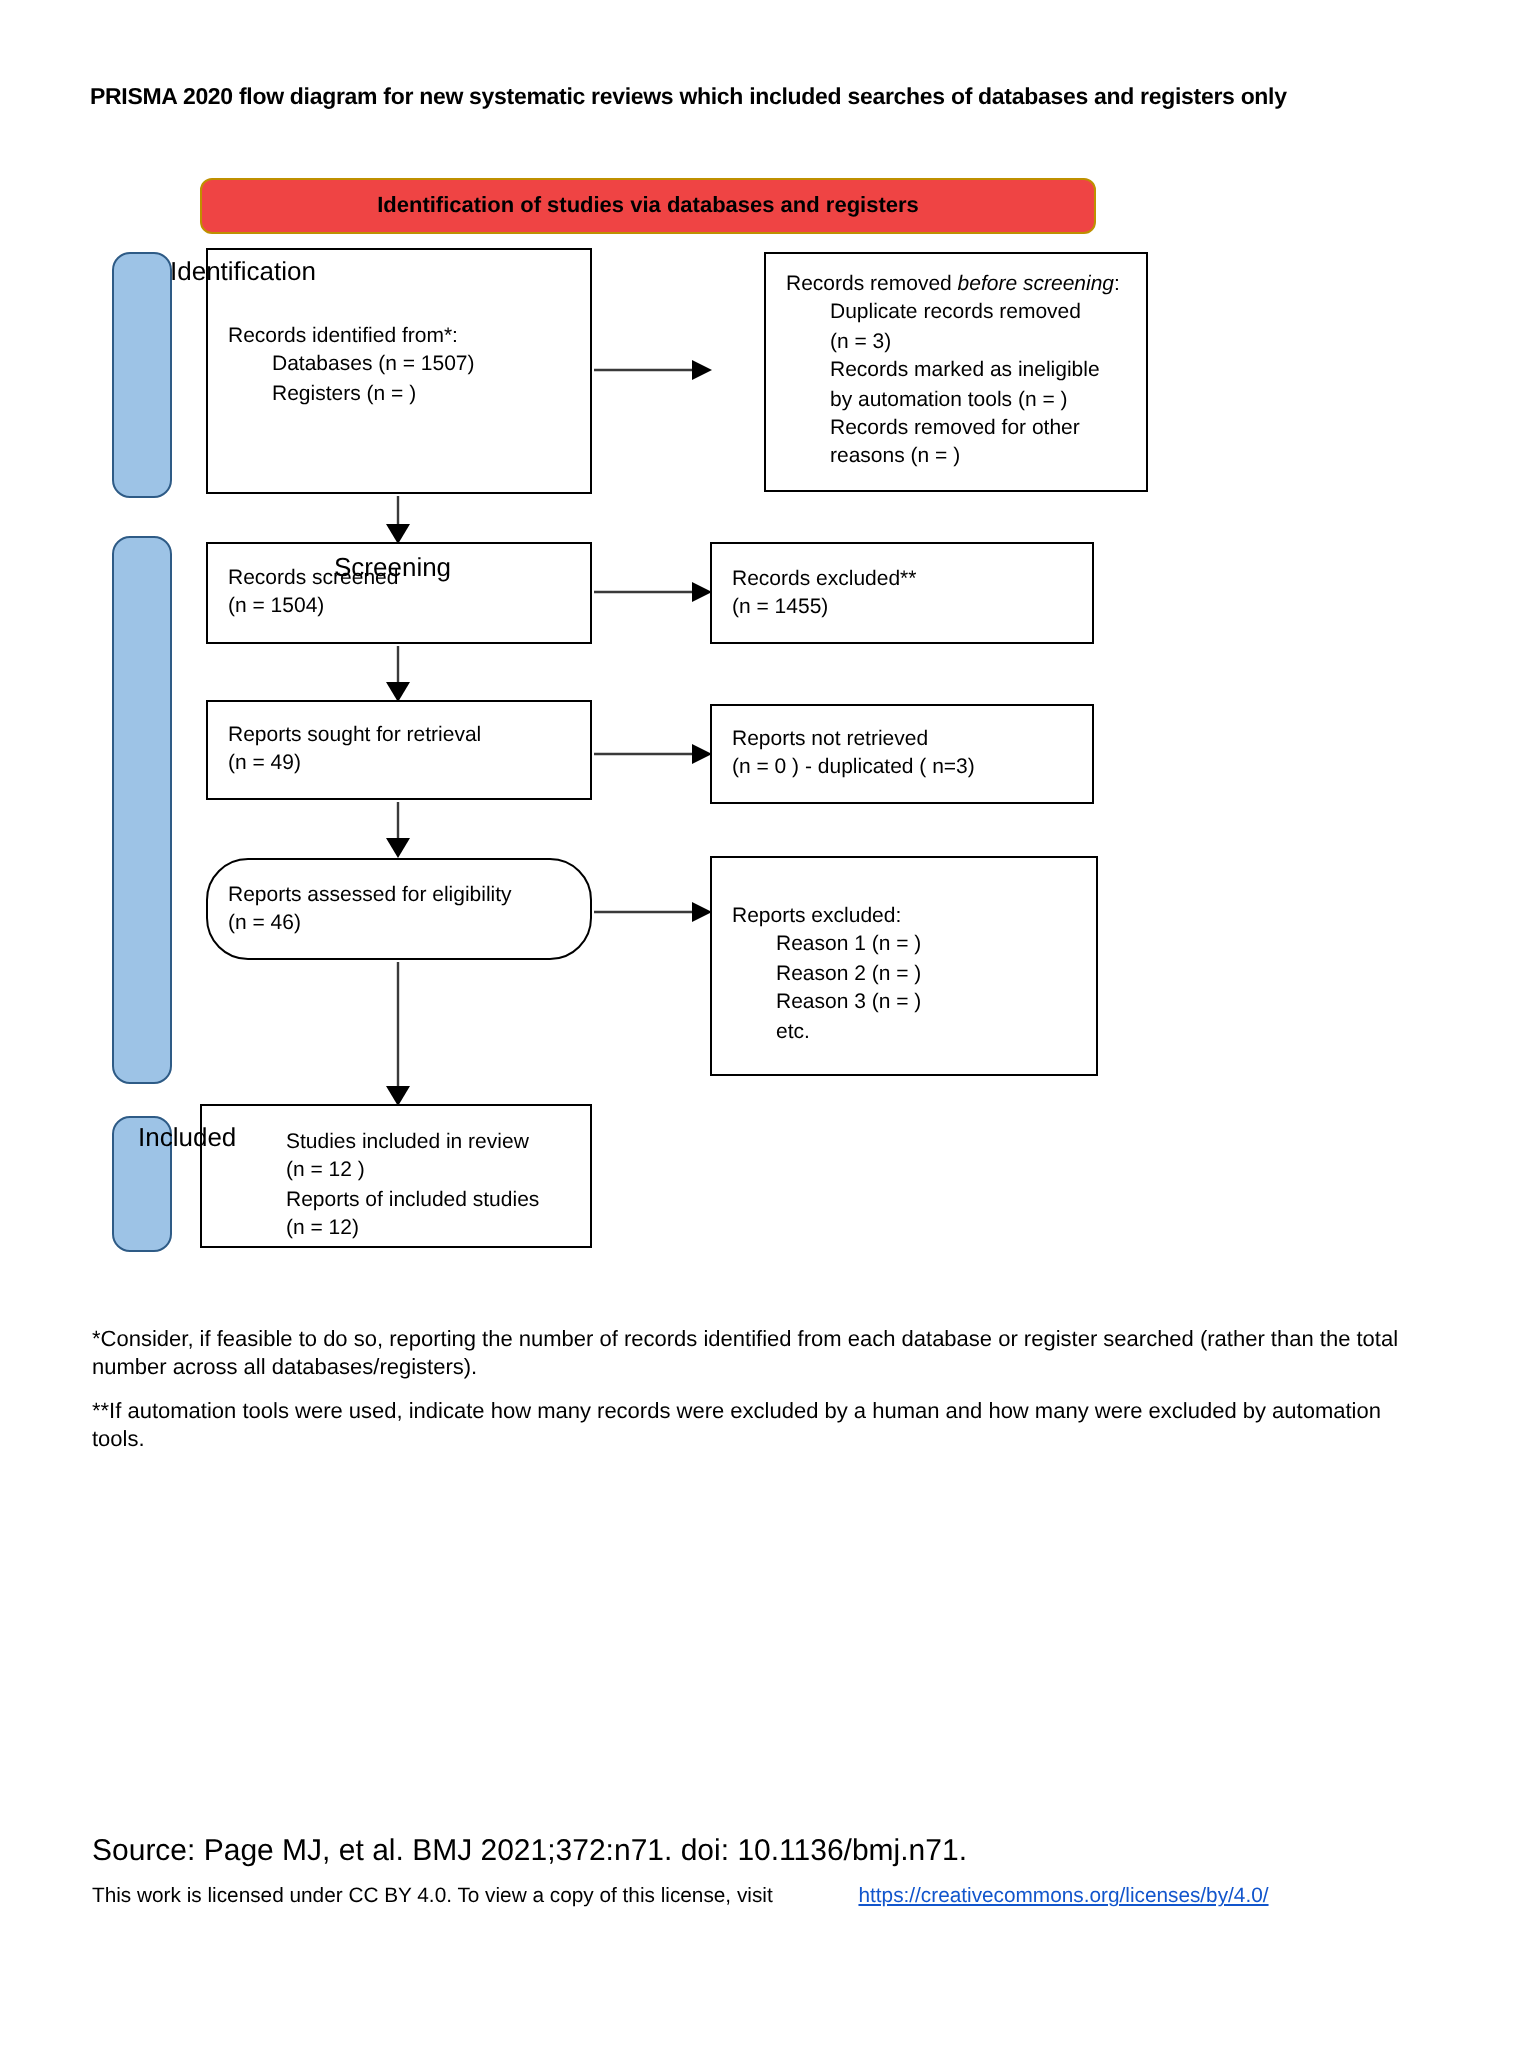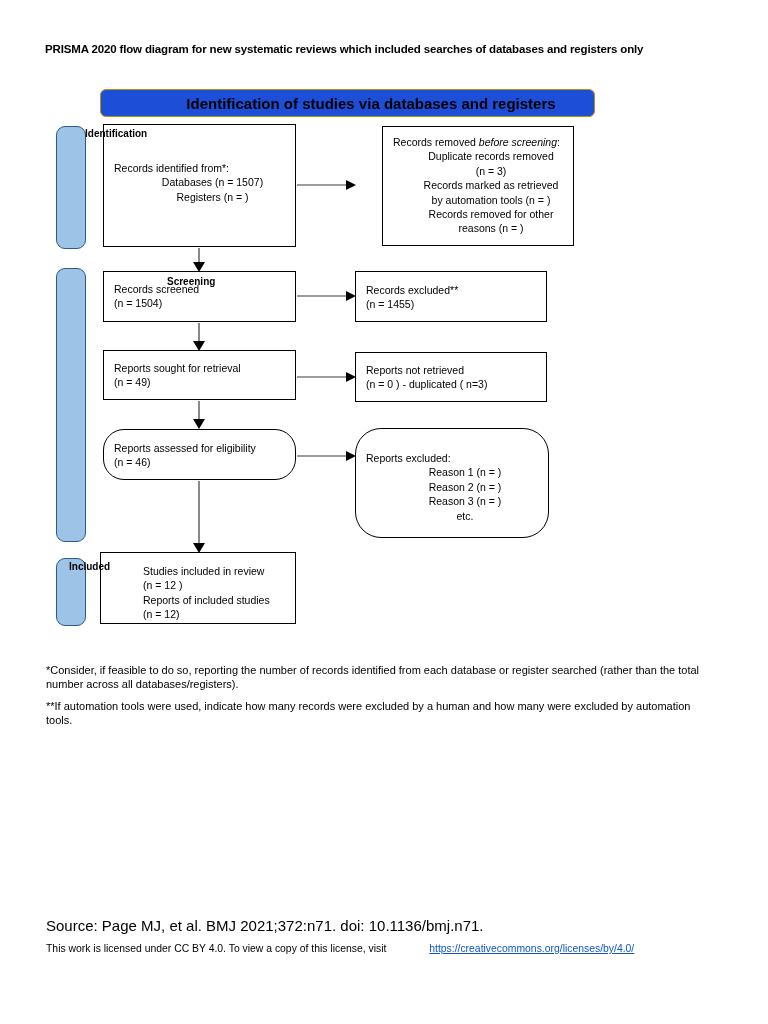--- a/index.html
+++ b/index.html
@@ -34,30 +34,29 @@
     position: absolute;
     left: 0;
     top: 0;
     width: 768px;
     height: 660px;
   }
 
   
   .banner {
     position: absolute;
-    background: #1d4ed8;
+    background: #ef4444;
     border: 1px solid #BF9000;
     border-radius: 6px;
     display: flex;
     align-items: center;
     justify-content: center;
-    font-size: 15px;
+    font-size: 11px;
     font-weight: bold;
     color: #000;
-    padding-left: 47px;
   }
   #banner-identification {
     left: 100px;
     top: 89px;
     width: 446px;
     height: 26px;
   }
 
   
   .stage-bar {
@@ -66,22 +65,22 @@
     border: 1.4px solid #2E5B86;
     border-radius: 9px;
   }
   #bar-identification { left: 56px; top: 126px; width: 28px; height: 121px; }
   #bar-screening      { left: 56px; top: 268px; width: 28px; height: 272px; }
   #bar-included       { left: 56px; top: 558px; width: 28px; height: 66px; }
 
   
   .stage-label {
     position: absolute;
-    font-size: 10px;
-    font-weight: bold;
+    font-size: 13px;
+    font-weight: normal;
     color: #000;
     white-space: nowrap;
     z-index: 6;
     text-align: right;
   }
   #label-identification { left: 85px;  top: 128px; }
   #label-screening      { left: 167px; top: 276px; }
   #label-included       { left: 69px;  top: 561px; }
 
   
@@ -97,35 +96,35 @@
   }
   .fbox .inner {
     position: absolute;
     left: 10px;
     right: 6px;
   }
   .fbox .inner.mid {
     top: 50%;
     transform: translateY(-50%);
   }
-  .ind { padding-left: 22px; display: block; text-align: center; }
+  .ind { padding-left: 22px; display: block; }
   .ital { font-style: italic; }
 
   
   #box-identified  { left: 103px; top: 124px; width: 193px; height: 123px; padding-left: 24px; }
   #box-screened    { left: 103px; top: 271px; width: 193px; height: 51px;  }
   #box-sought      { left: 103px; top: 350px; width: 193px; height: 50px; padding-left: 22px;  }
   #box-assessed    { left: 103px; top: 429px; width: 193px; height: 51px; border-radius: 21px;  }
   #box-included    { left: 100px; top: 552px; width: 196px; height: 72px;  }
 
   
   #box-removed     { left: 355px; top: 126px; width: 192px; height: 120px; margin-left: 27px; }
   #box-excluded    { left: 355px; top: 271px; width: 192px; height: 51px;  }
   #box-notretr     { left: 355px; top: 352px; width: 192px; height: 50px;  }
-  #box-repexcluded { left: 355px; top: 428px; width: 194px; height: 110px; border-radius: 26px; }
+  #box-repexcluded { left: 355px; top: 428px; width: 194px; height: 110px; }
 
   #box-identified .inner  { top: 36px; }
   #box-included .inner    { top: 11px; margin-left: 32px; }
   #box-removed .inner     { top: 8px;  }
   #box-repexcluded .inner { top: 22px; }
   #box-screened .inner    { top: 10px; }
 
   
   .conn { position: absolute; z-index: 2; }
   .conn line { stroke: #3a3a3a; stroke-width: 1.2; }
@@ -197,21 +196,21 @@
       <span class="ind">Databases (n = 1507)</span>
       <span class="ind">Registers (n = )</span>
     </div>
   </div>
 
   <div class="fbox" id="box-removed">
     <div class="inner">
       <span>Records removed </span><span class="ital">before screening</span><span>:</span><br>
       <span class="ind">Duplicate records removed</span>
       <span class="ind">(n = 3)</span>
-      <span class="ind">Records marked as retrieved</span>
+      <span class="ind">Records marked as ineligible</span>
       <span class="ind">by automation tools (n = )</span>
       <span class="ind">Records removed for other</span>
       <span class="ind">reasons (n = )</span>
     </div>
   </div>
 
   <div class="fbox" id="box-screened">
     <div class="inner">
       <span>Records screened</span><br>
       <span>(n = 1504)</span>

